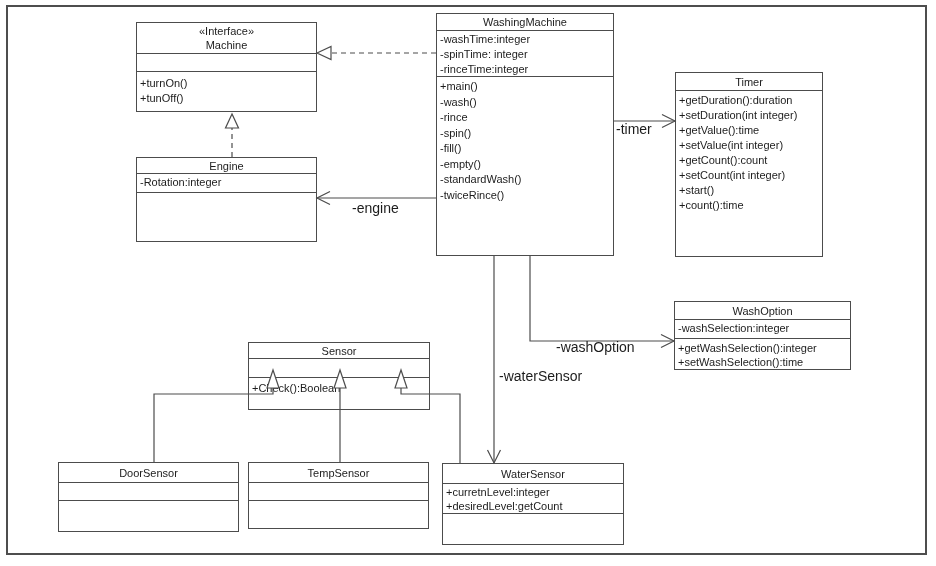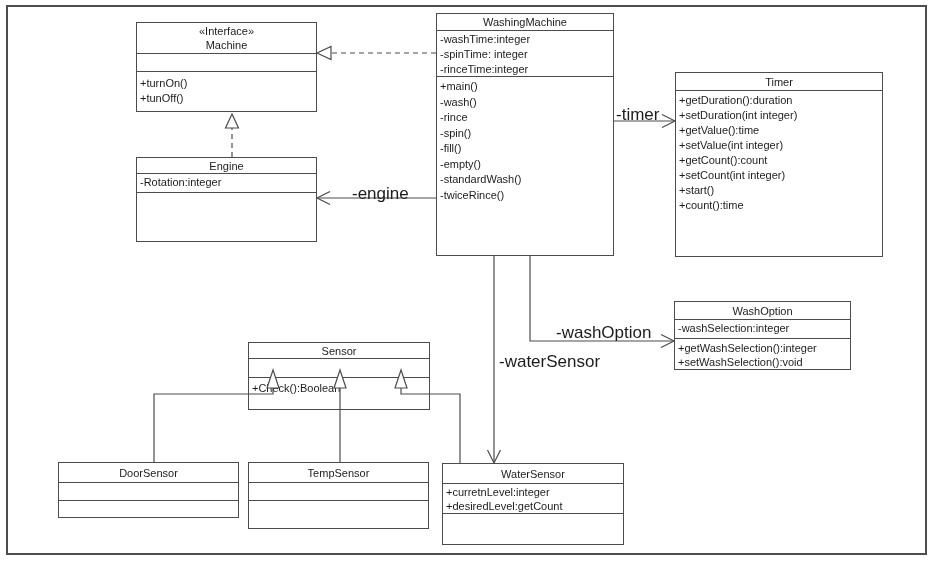--- a/index.html
+++ b/index.html
@@ -10,21 +10,21 @@
   .uml-class{position:absolute;border:1px solid #4c4c4c;background:#ffffff;
              box-sizing:border-box;display:flex;flex-direction:column;
              font-size:11px;color:#1c1c1c;}
   .c-title{border-bottom:1px solid #4c4c4c;display:flex;flex-direction:column;
            align-items:center;justify-content:center;text-align:center;
            line-height:14px;flex:0 0 auto;box-sizing:border-box;}
   .c-sec{border-bottom:1px solid #4c4c4c;padding:1px 2px 16px 3px;line-height:15px;
          overflow:hidden;box-sizing:border-box;flex:0 0 auto;}
   .c-sec.last{border-bottom:none;flex:1 1 auto;}
   .member{white-space:nowrap;}
-  .edge-label{position:absolute;font-size:17px;color:#1c1c1c;white-space:nowrap;}
+  .edge-label{position:absolute;font-size:14px;color:#1c1c1c;white-space:nowrap;margin-top:16px;}
   svg.edges{position:absolute;left:0;top:0;pointer-events:none;}
 </style>
 </head>
 <body>
 
 <div class="canvas">
 
   <div class="frame"></div>
 
   <div class="uml-class" style="left:136px;top:22px;width:181px;height:90px;">
@@ -53,21 +53,21 @@
         <div class="member">-wash()</div>
         <div class="member">-rince</div>
         <div class="member">-spin()</div>
         <div class="member">-fill()</div>
         <div class="member">-empty()</div>
         <div class="member">-standardWash()</div>
         <div class="member">-twiceRince()</div>
       </div>
   </div>
 
-  <div class="uml-class" style="left:675px;top:72px;width:208px;height:185px;">
+  <div class="uml-class" style="left:675px;top:72px;width:148px;height:185px;">
     <div class="c-title" style="height:18px">
       <div>Timer</div>
     </div>
     <div class="c-sec last" style="padding-top:2px">
         <div class="member">+getDuration():duration</div>
         <div class="member">+setDuration(int integer)</div>
         <div class="member">+getValue():time</div>
         <div class="member">+setValue(int integer)</div>
         <div class="member">+getCount():count</div>
         <div class="member">+setCount(int integer)</div>
@@ -98,25 +98,25 @@
 
   <div class="uml-class" style="left:674px;top:301px;width:177px;height:69px;">
     <div class="c-title" style="height:18px">
       <div>WashOption</div>
     </div>
     <div class="c-sec" style="height:19px">
         <div class="member">-washSelection:integer</div>
       </div>
     <div class="c-sec last" style="line-height:14px;padding-top:2px">
         <div class="member">+getWashSelection():integer</div>
-        <div class="member">+setWashSelection():void</div>
+        <div class="member">+setWashSelection():time</div>
       </div>
   </div>
 
-  <div class="uml-class" style="left:58px;top:462px;width:181px;height:56px;justify-content:space-between;">
+  <div class="uml-class" style="left:58px;top:462px;width:181px;height:70px;justify-content:space-between;">
     <div class="c-title" style="height:20px">
       <div>DoorSensor</div>
     </div>
     <div class="c-sec" style="height:18px"></div>
     <div class="c-sec last"></div>
   </div>
 
   <div class="uml-class" style="left:248px;top:462px;width:181px;height:67px;justify-content:flex-end;">
     <div class="c-title" style="height:20px">
       <div>TempSensor</div>

